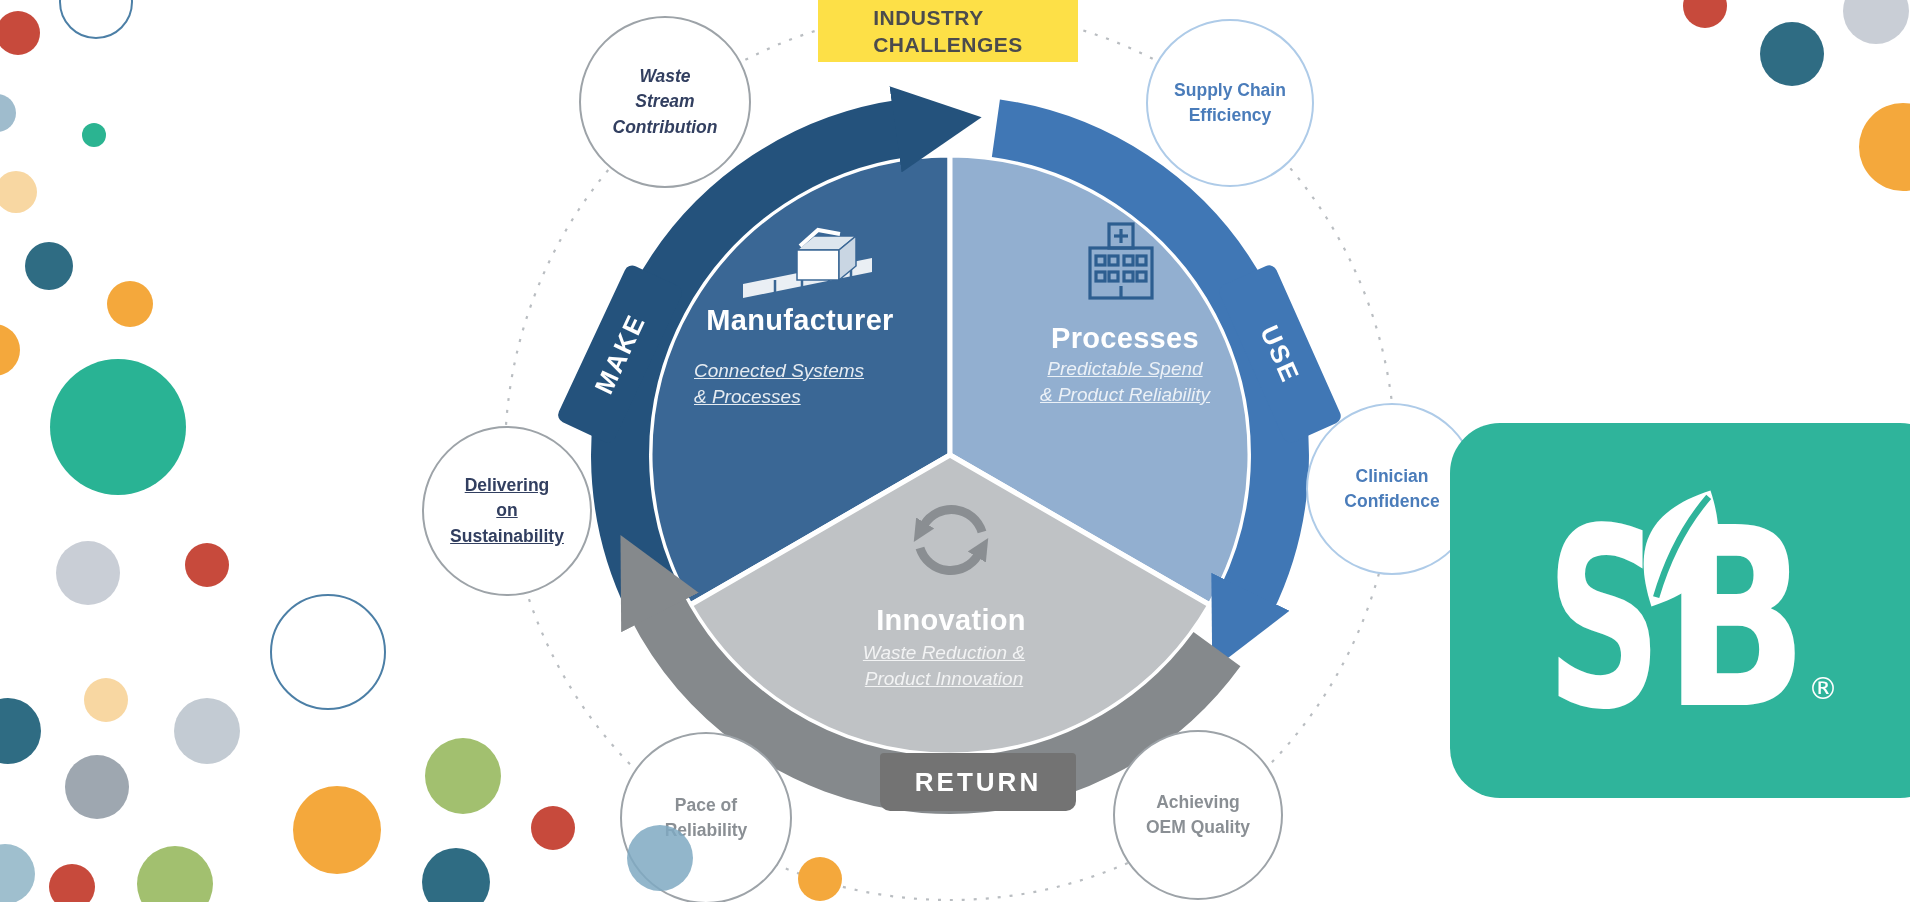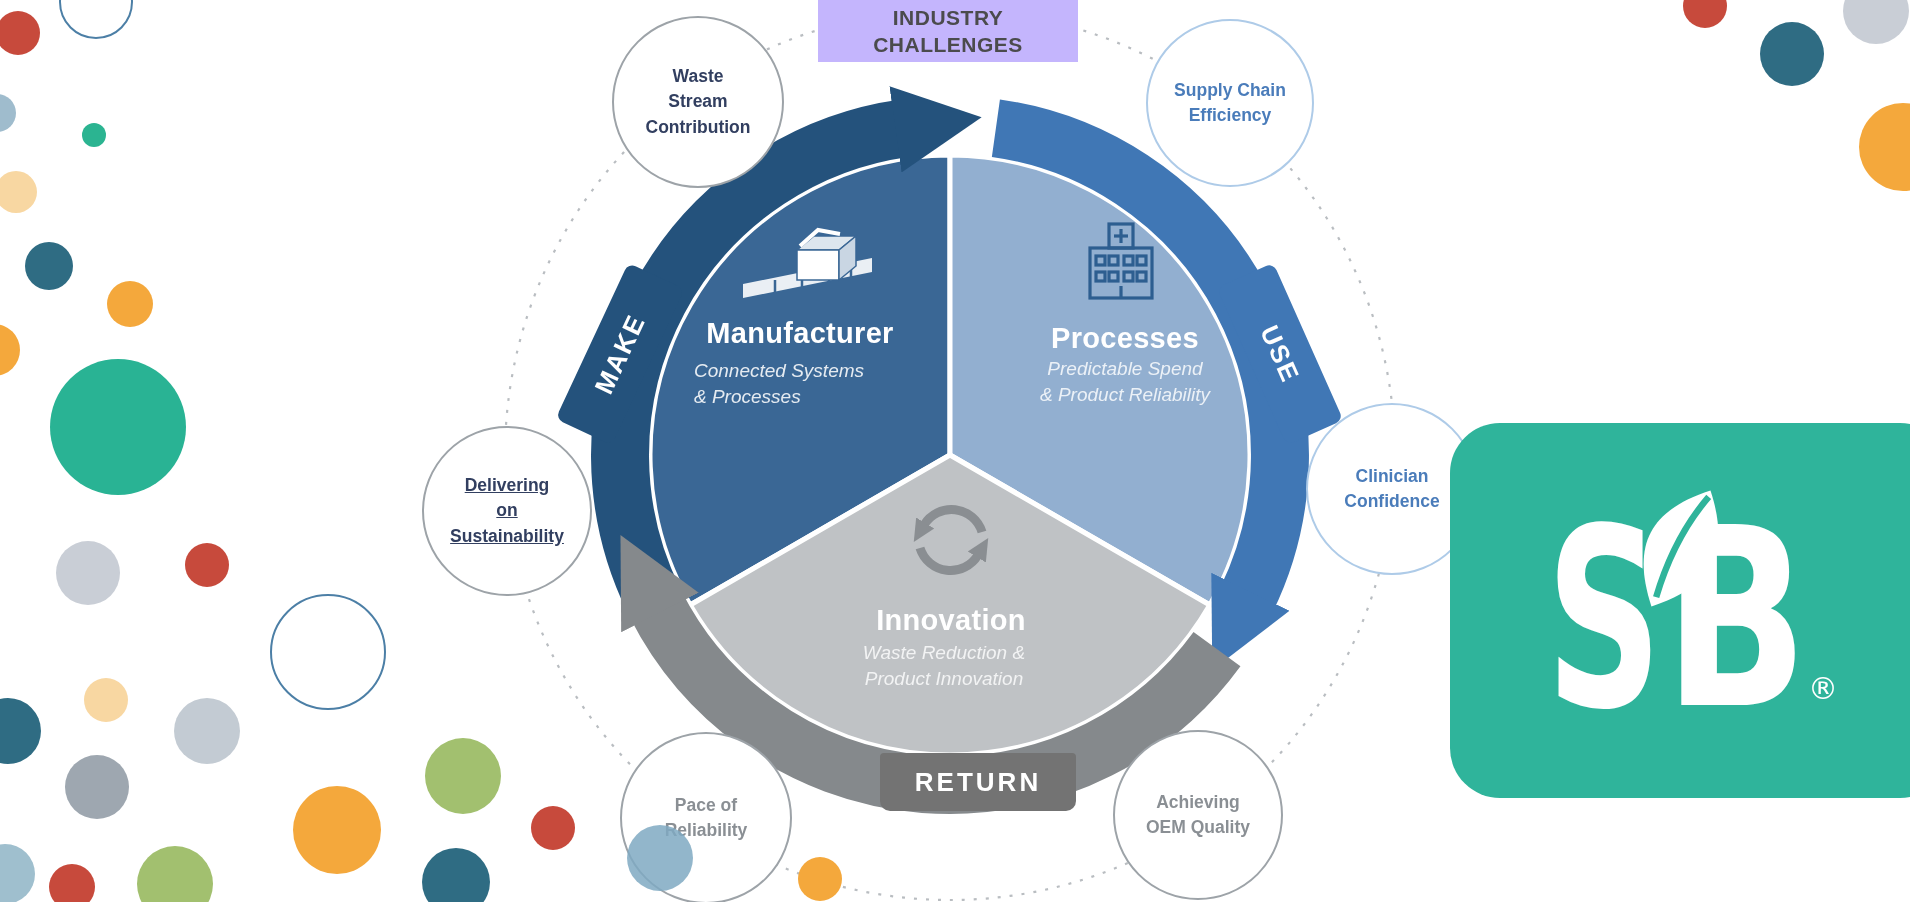--- a/index.html
+++ b/index.html
@@ -7,62 +7,62 @@
     width:1910px;height:902px;position:relative;overflow:hidden;
     background:#ffffff;
     font-family:"Liberation Sans","DejaVu Sans",sans-serif;
   }
   .abs{position:absolute;}
   
   .dot{position:absolute;border-radius:50%;}
   .ring{position:absolute;border-radius:50%;background:#fff;border:2px solid #4C7FA6;box-sizing:border-box;}
   
   .header{
-    left:818px;top:0;width:260px;height:62px;background:#c4b5fd;
-    display:flex;align-items:center;justify-content:center;text-align:center;
+    left:818px;top:0;width:260px;height:62px;background:#fde047;
+    display:flex;align-items:center;justify-content:center;text-align:left;
     font-weight:bold;font-size:21px;letter-spacing:.5px;color:#4B4B4D;
     white-space:pre-line;line-height:1.3;z-index:3;
   }
   
   .stage-tab{
     position:absolute;width:172px;height:62px;border-radius:8px;
     display:flex;align-items:center;justify-content:center;
     color:#fff;font-weight:bold;font-size:26px;letter-spacing:2px;z-index:2;
   }
   .tab-make{left:534px;top:323px;background:#24527C;transform:rotate(-65deg);}
   .tab-use{left:1194px;top:323px;background:#4077B5;transform:rotate(66deg);}
   .tab-return{left:880px;top:753px;width:196px;height:58px;background:#737373;
     border-radius:4px 4px 10px 10px;letter-spacing:3px;transform:none;}
   
   .seg-title{
     position:absolute;color:#fff;font-weight:bold;font-size:29px;
     text-align:center;z-index:2;letter-spacing:.3px;
   }
   .seg-sub{
     position:absolute;color:rgba(255,255,255,.87);font-style:italic;font-size:19px;
-    line-height:1.35;white-space:pre-line;z-index:2;
-  }
-  .t-manufacturer{left:680px;top:317px;width:240px;}
+    line-height:1.35;white-space:pre-line;z-index:2;text-decoration:underline;
+  }
+  .t-manufacturer{left:680px;top:304px;width:240px;}
   .s-manufacturer{left:694px;top:358px;width:230px;text-align:left;}
   .t-customer{left:1005px;top:322px;width:240px;}
   .s-customer{left:1003px;top:356px;width:244px;text-align:center;color:rgba(255,255,255,.82);}
   .t-reprocessor{left:831px;top:604px;width:240px;}
   .s-reprocessor{left:828px;top:640px;width:232px;text-align:center;color:rgba(255,255,255,.8);}
   
   .bubble{
     position:absolute;border-radius:50%;background:#fff;box-sizing:border-box;
     display:flex;align-items:center;justify-content:center;text-align:center;
     font-weight:bold;font-size:17.5px;line-height:1.45;white-space:pre-line;z-index:2;
   }
   .bubble.gray{border:2px solid #9DA3A8;}
   .bubble.blue{border:2px solid #AECBE8;}
   .c-navy{color:#323F60;}
   .c-blue{color:#4A7CBA;}
   .c-gray{color:#8A8F94;}
-  .b-waste{left:612px;top:16px;width:172px;height:172px;}
+  .b-waste{left:579px;top:16px;width:172px;height:172px;font-style:italic;}
   .b-supply{left:1146px;top:19px;width:168px;height:168px;}
   .b-clinician{left:1306px;top:403px;width:172px;height:172px;}
   .b-delivering{left:422px;top:426px;width:170px;height:170px;text-decoration:underline;}
   .b-pace{left:620px;top:732px;width:172px;height:172px;}
   .b-oem{left:1113px;top:730px;width:170px;height:170px;}
   
   #decor-layer{position:absolute;left:0;top:0;width:100%;height:100%;z-index:4;pointer-events:none;}
   
   .brand-card{
     left:1450px;top:423px;width:500px;height:375px;border-radius:50px;

